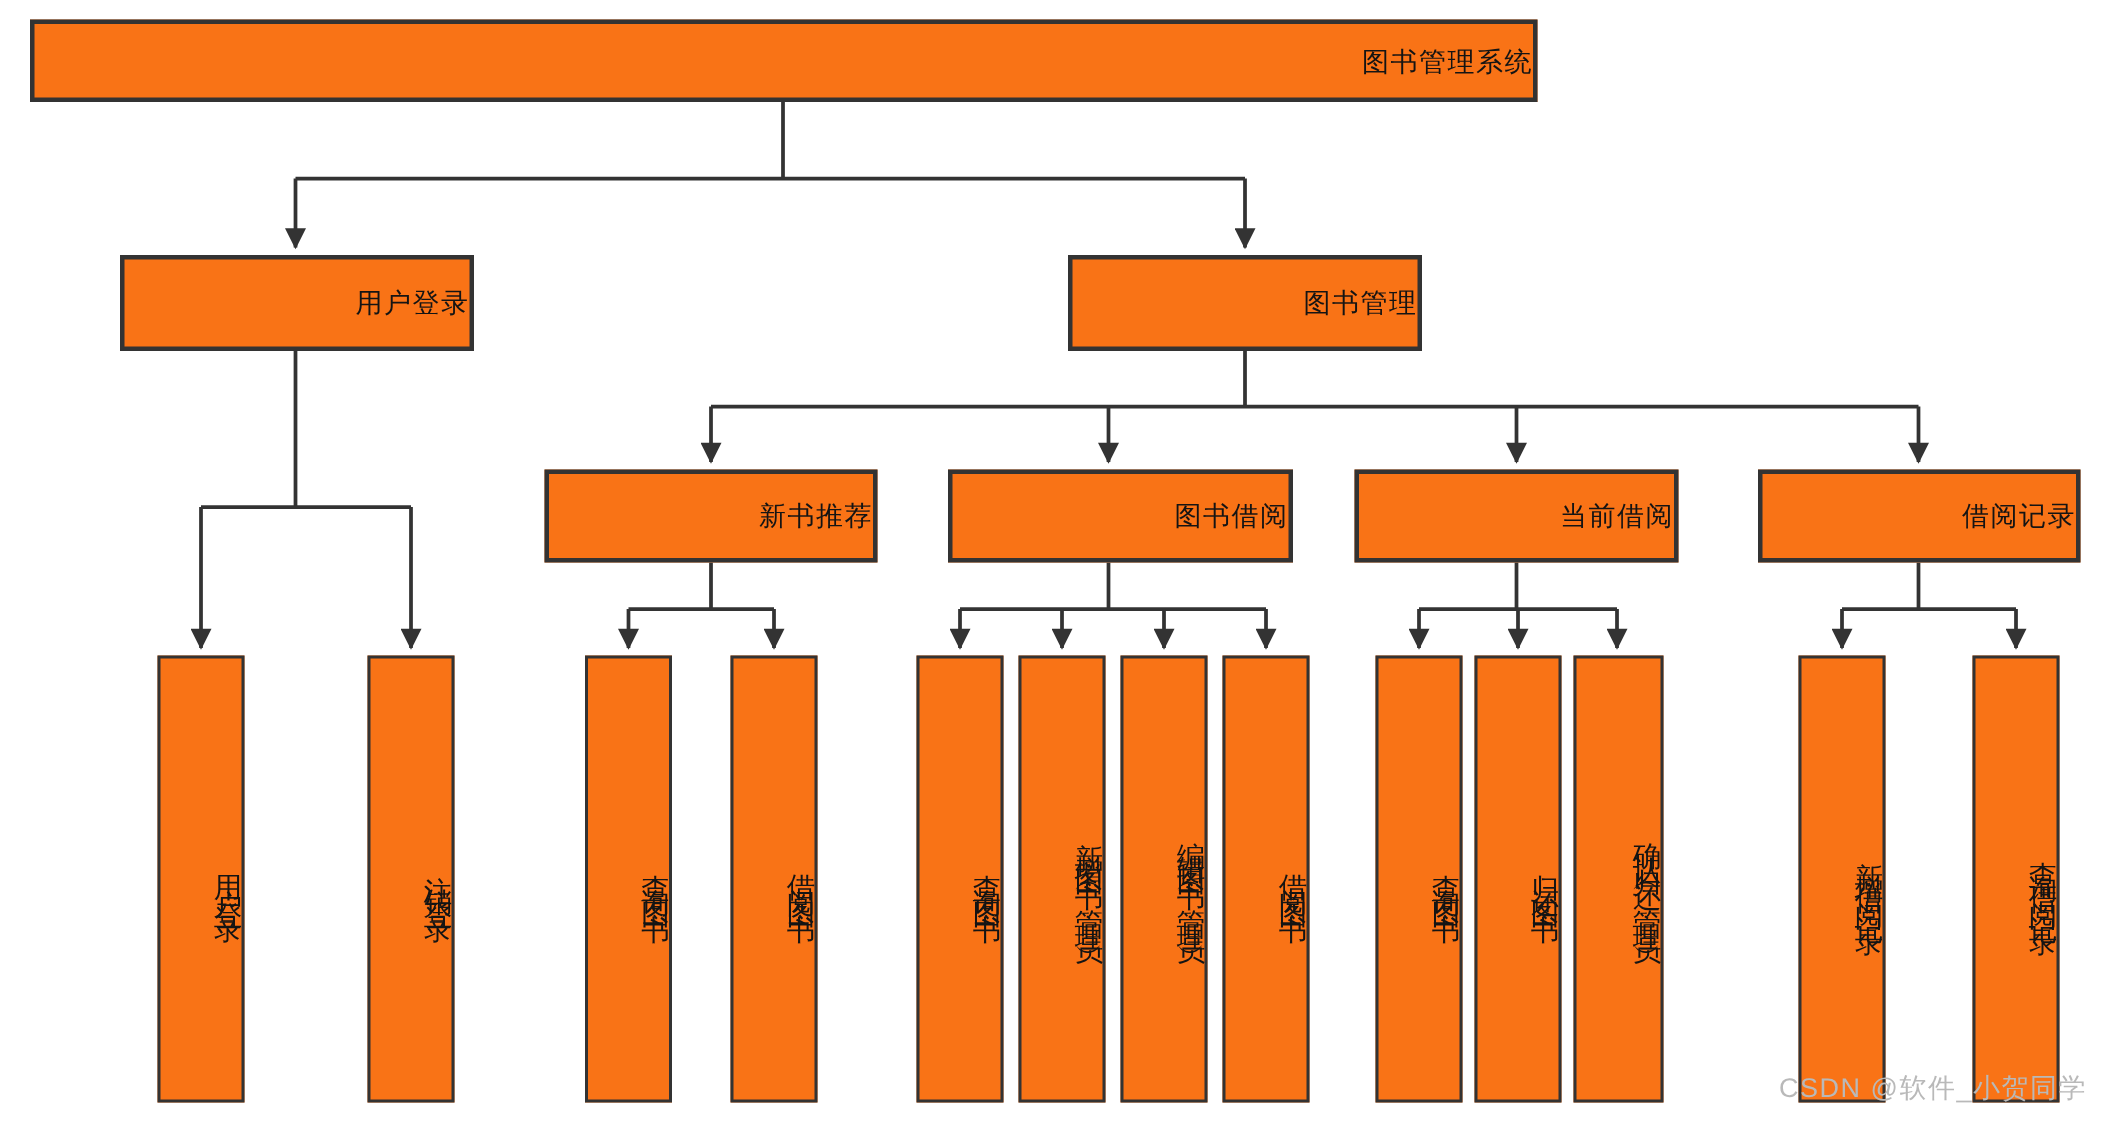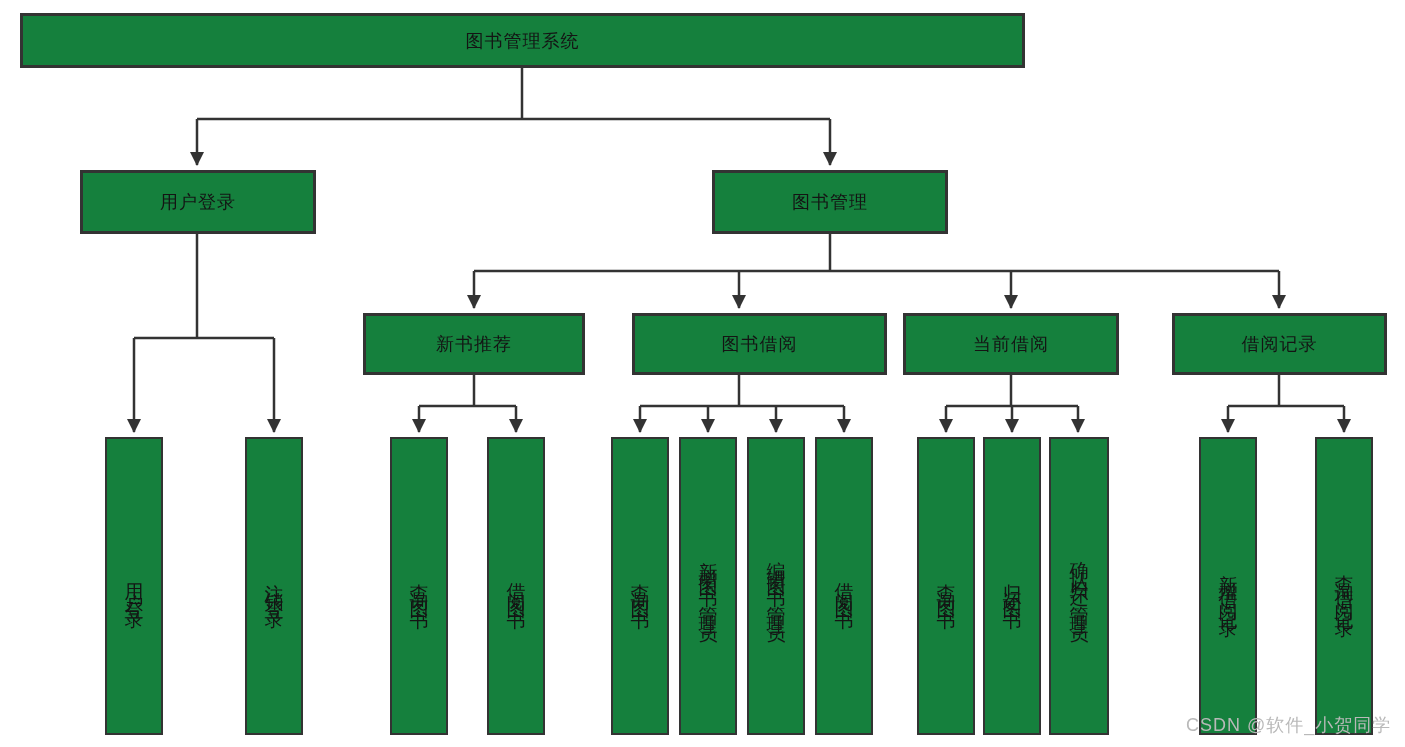--- a/index.html
+++ b/index.html
@@ -11,26 +11,26 @@
     font-family: "Liberation Sans", "DejaVu Sans", sans-serif;
     overflow: hidden;
   }
   .connectors {
     position: absolute;
     left: 0; top: 0;
     z-index: 1;
   }
   .box {
     position: absolute;
-    background: #15803d;
+    background: #f97316;
     border: 3px solid #333333;
     box-sizing: border-box;
     display: flex;
     align-items: center;
-    justify-content: center;
+    justify-content: flex-end;
     z-index: 2;
   }
   .box.leaf { border-width: 2px; }
   .hlabel {
     font-size: 18px;
     color: #141414;
     letter-spacing: 1px;
     white-space: nowrap;
   }
   .vlabel {
@@ -114,21 +114,21 @@
   <div class="box" style="left:80px;top:170px;width:236px;height:64px">
     <span class="hlabel">用户登录</span>
   </div>
   <div class="box" style="left:363px;top:313px;width:222px;height:62px">
     <span class="hlabel">新书推荐</span>
   </div>
 
   <div class="box" style="left:712px;top:170px;width:236px;height:64px">
     <span class="hlabel">图书管理</span>
   </div>
-  <div class="box" style="left:632px;top:313px;width:255px;height:62px">
+  <div class="box" style="left:632px;top:313px;width:230px;height:62px">
     <span class="hlabel">图书借阅</span>
   </div>
   <div class="box" style="left:903px;top:313px;width:216px;height:62px">
     <span class="hlabel">当前借阅</span>
   </div>
   <div class="box" style="left:1172px;top:313px;width:215px;height:62px">
     <span class="hlabel">借阅记录</span>
   </div>
 
   <div class="box leaf" style="left:105px;top:437px;width:58px;height:298px">

